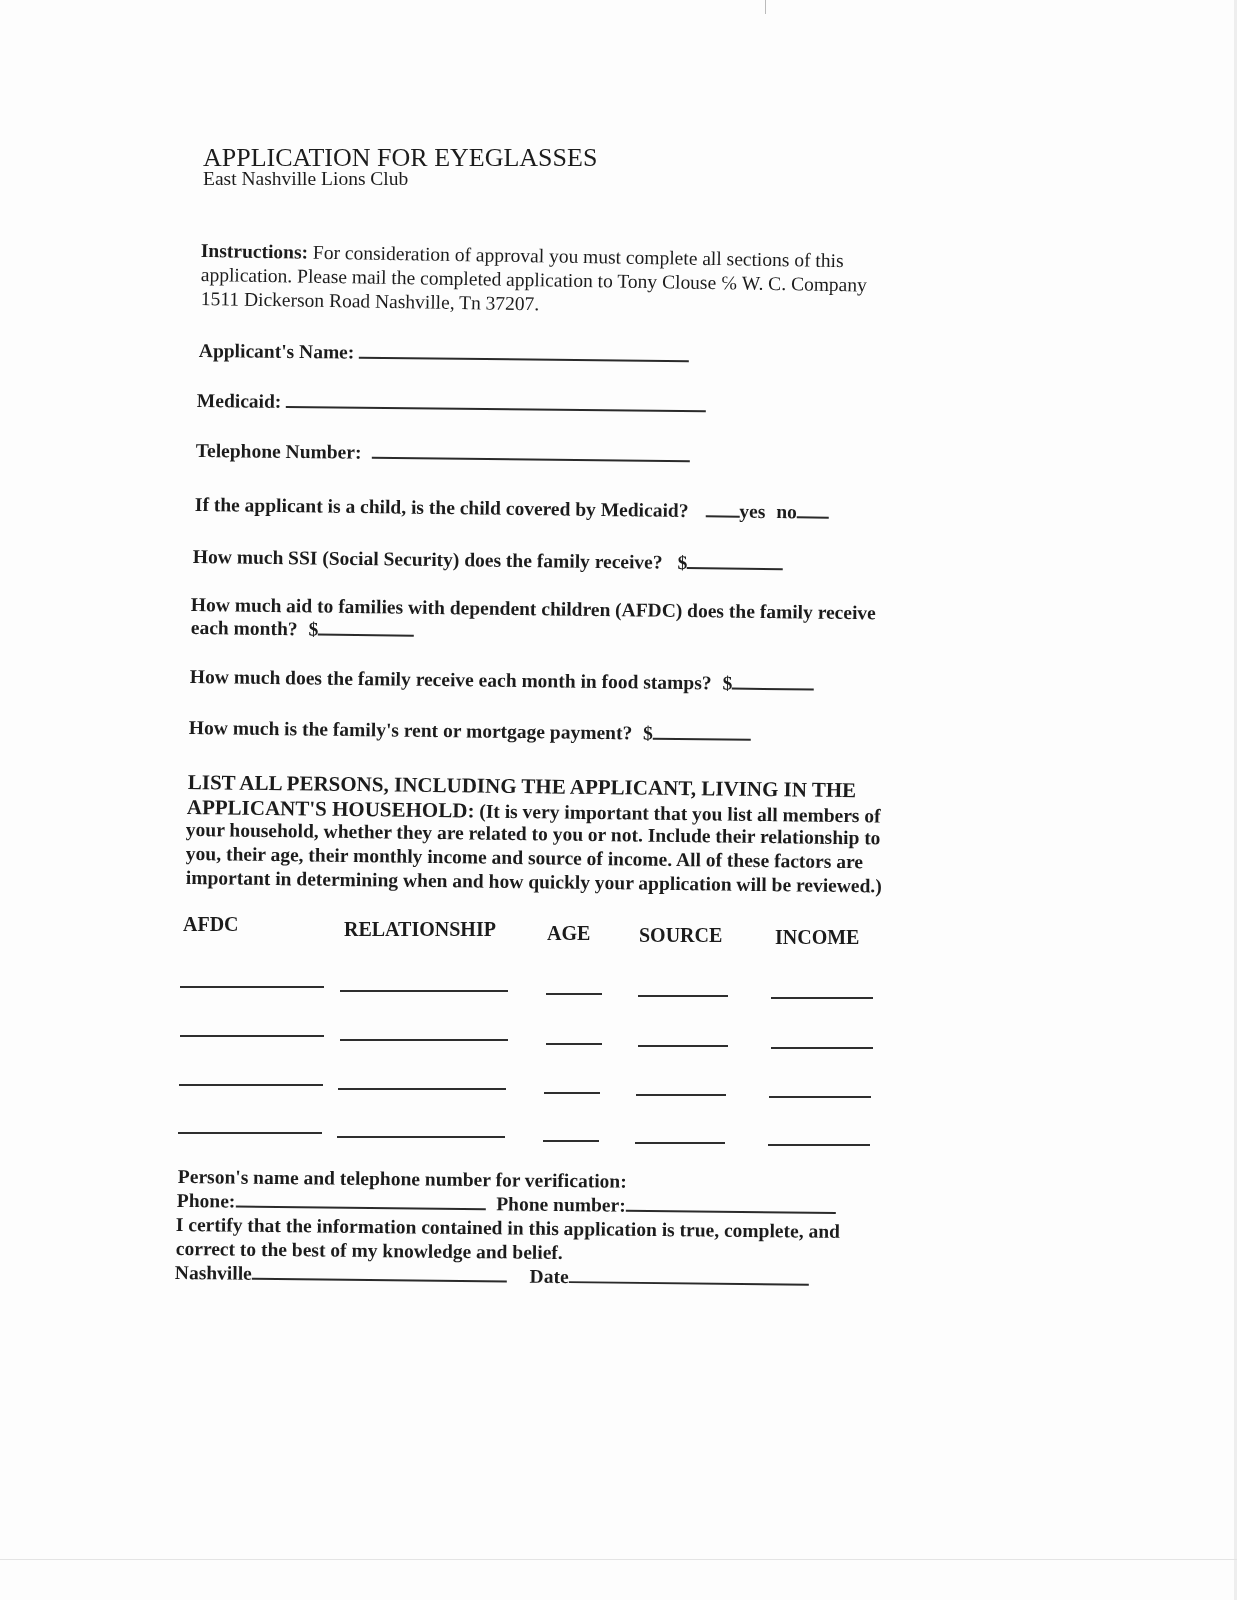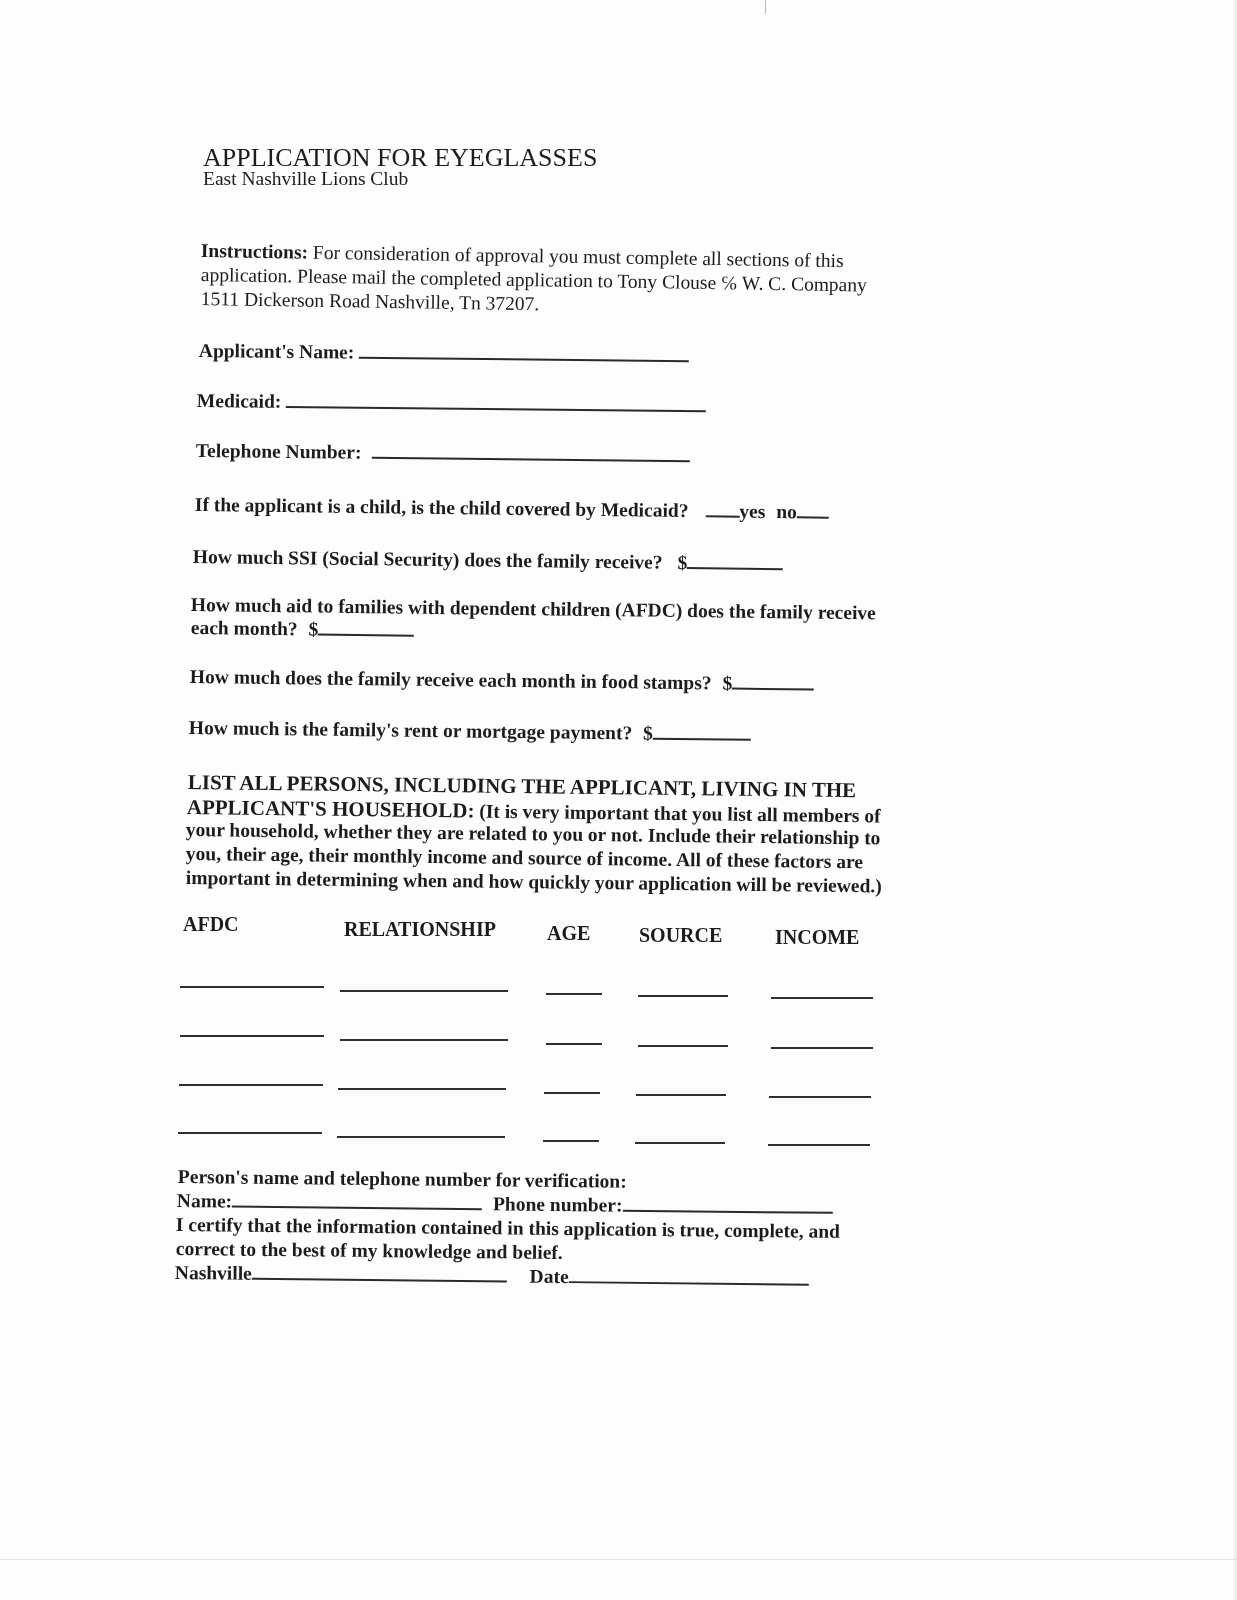--- a/index.html
+++ b/index.html
@@ -118,21 +118,21 @@
     <div class="hline" style="left:178px; top:1132px; width:144px;"></div>
     <div class="hline" style="left:337px; top:1136px; width:168px;"></div>
     <div class="hline" style="left:543px; top:1140px; width:56px;"></div>
     <div class="hline" style="left:635px; top:1142px; width:90px;"></div>
     <div class="hline" style="left:768px; top:1144px; width:102px;"></div>
   </div>
 </div>
 
 <div class="abs bold" style="left:178px; top:1166px; transform:rotate(0.6deg); transform-origin:left top;">Person's name and telephone number for verification:</div>
 <div class="abs bold" style="left:177px; top:1190px; transform:rotate(0.6deg); transform-origin:left top;">
-  <span>Name:</span><span class="line" style="width:250px;"></span>
+  <span>Phone:</span><span class="line" style="width:250px;"></span>
   <span style="margin-left:6px;">Phone number:</span><span class="line" style="width:210px;"></span>
 </div>
 <div class="abs bold" style="left:176px; top:1214px; transform:rotate(0.6deg); transform-origin:left top;">I certify that the information contained in this application is true, complete, and</div>
 <div class="abs bold" style="left:176px; top:1238px; transform:rotate(0.6deg); transform-origin:left top;">correct to the best of my knowledge and belief.</div>
 <div class="abs bold" style="left:175px; top:1262px; transform:rotate(0.6deg); transform-origin:left top;">
   <span>Nashville</span><span class="line" style="width:255px;"></span>
   <span style="margin-left:18px;">Date</span><span class="line" style="width:240px;"></span>
 </div>
 
 </body></html>

